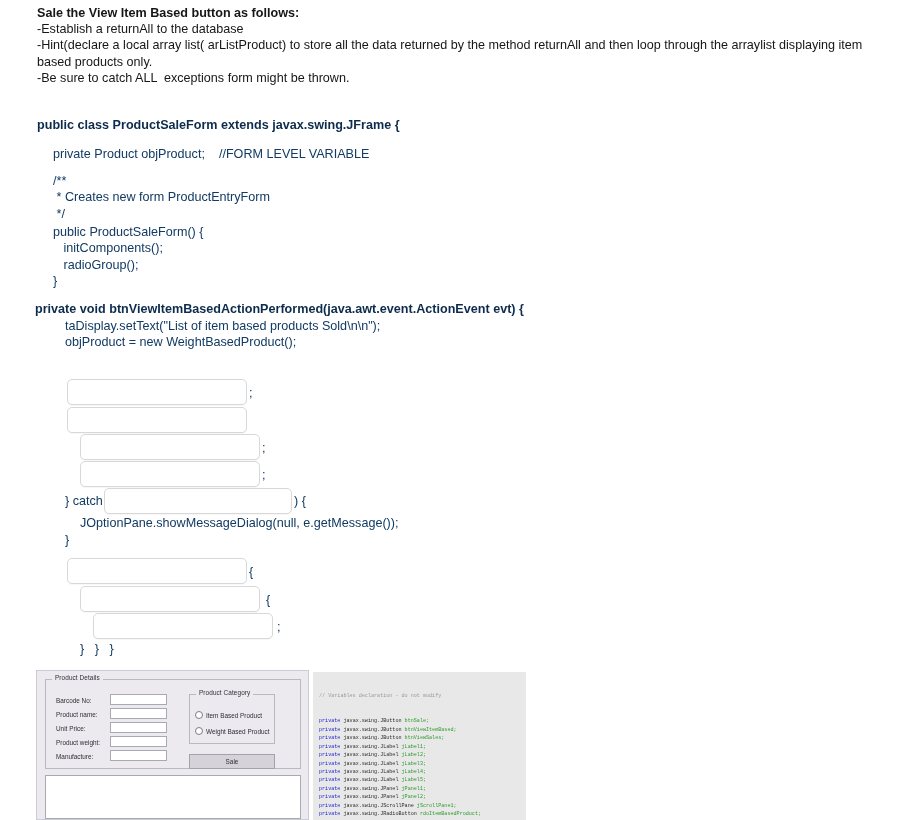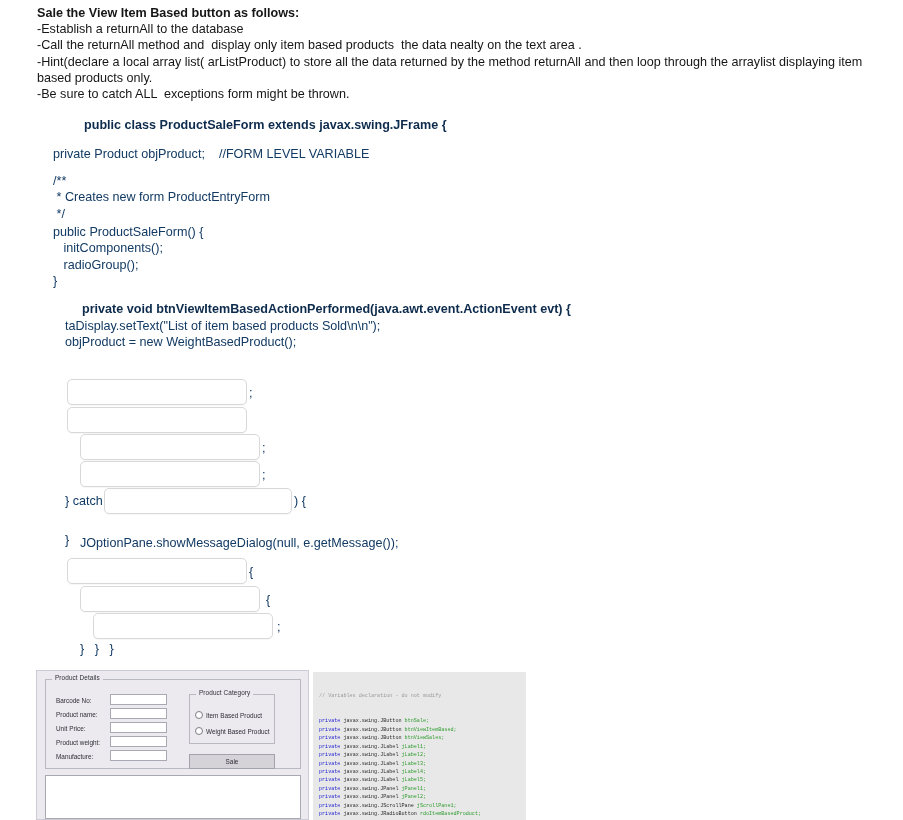--- a/index.html
+++ b/index.html
@@ -31,21 +31,21 @@
   #intro .b   { font-weight: normal; }
 
   
   .code {
     position: absolute;
     font-size: 12.6px;
     line-height: 16.4px;
     color: #123a63;
     white-space: pre;
   }
-  .code.bold { font-weight: bold; color: #0d2b4c; margin-left: 47px; }
+  .code.bold { font-weight: bold; color: #0d2b4c; }
 
   #sig-class      { left: 37px;  top: 117px; }
   #decl-objproduct{ left: 53px;  top: 146px; }
   #comment-block  { left: 53px;  top: 173px; }
   #ctor-block     { left: 53px;  top: 224px; }
   #sig-method     { left: 35px;  top: 301px; }
   #method-body    { left: 65px;  top: 318px; }
 
   
   .blank {
@@ -72,21 +72,21 @@
   #blank-2 { left: 67px;  top: 407px; width: 180px; height: 26px; }
   #blank-3 { left: 80px;  top: 434px; width: 180px; height: 26px; }
   #tok-3   { left: 262px; top: 441px; }
   #blank-4 { left: 80px;  top: 461px; width: 180px; height: 26px; }
   #tok-4   { left: 262px; top: 468px; }
 
   #catch-pre  { left: 65px;  top: 493px; }
   #blank-5    { left: 104px; top: 488px; width: 188px; height: 26px; }
   #catch-post { left: 294px; top: 493px; }
 
-  #catch-body { left: 80px;  top: 515px; margin-top: 20px; }
+  #catch-body { left: 80px;  top: 515px; }
   #catch-close{ left: 65px;  top: 532px; }
 
   
   #blank-6 { left: 67px;  top: 558px; width: 180px; height: 26px; }
   #tok-6   { left: 249px; top: 565px; }
   #blank-7 { left: 80px;  top: 586px; width: 180px; height: 26px; }
   #tok-7   { left: 266px; top: 593px; }
   #blank-8 { left: 93px;  top: 613px; width: 180px; height: 26px; }
   #tok-8   { left: 277px; top: 620px; }
   #closers { left: 80px;  top: 641px; }
@@ -211,21 +211,20 @@
   #code-shot .c-kw      { color: #1a1ad2; }
   #code-shot .c-type    { color: #2b2b2b; }
   #code-shot .c-var     { color: #2e9b2e; }
 </style>
 </head>
 <body>
 
 <div id="intro">
   <div class="hdr">Sale the  View Item Based button as follows:</div>
   <div class="ln">-Establish a returnAll to the database</div>
-  <div class="ln">-Call the returnAll method and  display only item based products  the data nealty on the text area .</div>
   <div class="ln"><span>-Hint(declare a local array list( </span><span class="b">arListProduct)</span><span> to store all the data returned by the method returnAll and then loop through the arraylist displaying item based products only.</span></div>
   <div class="ln">-Be sure to catch ALL  exceptions form might be thrown.</div>
 </div>
 
 <div class="code bold" id="sig-class">public class ProductSaleForm extends javax.swing.JFrame {</div>
 <div class="code" id="decl-objproduct">private Product objProduct;    //FORM LEVEL VARIABLE</div>
 <div class="code" id="comment-block">/**
  * Creates new form ProductEntryForm
  */</div>
 <div class="code" id="ctor-block">public ProductSaleForm() {

